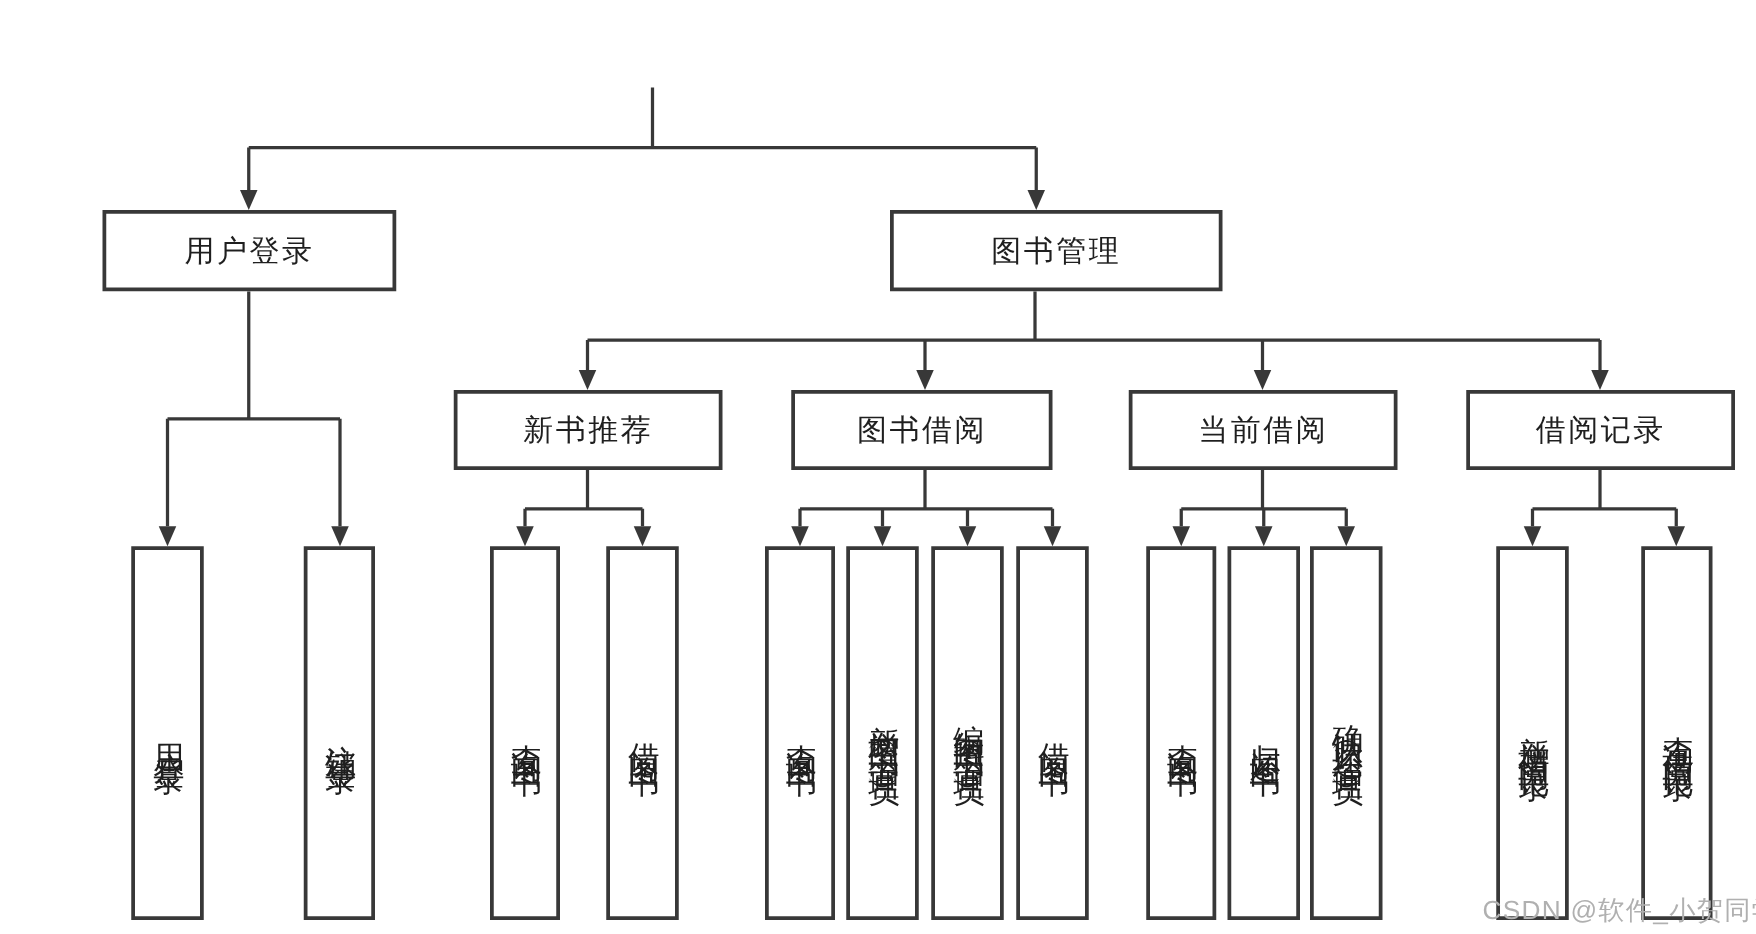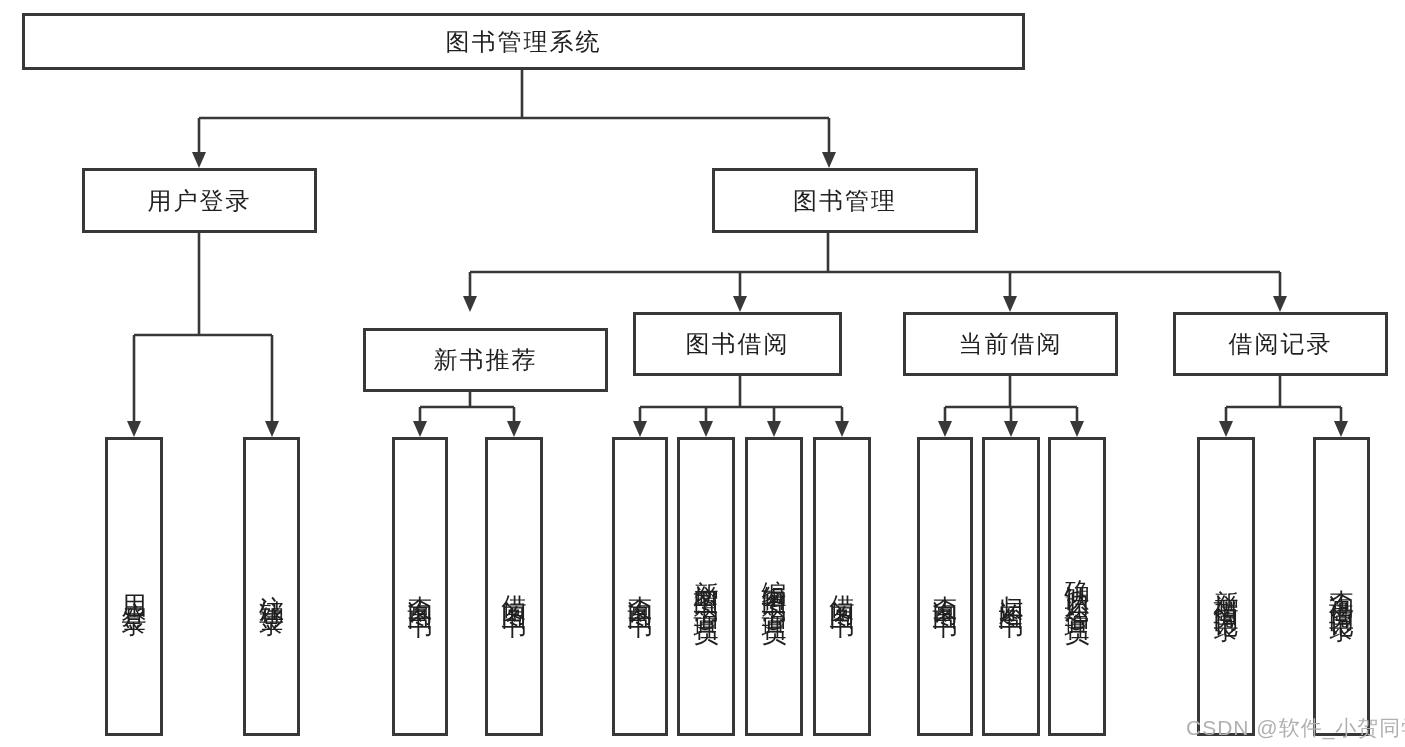--- a/index.html
+++ b/index.html
@@ -83,32 +83,29 @@
     <path class="c-line" d="M1010 376 V407 M945 407 H1077 M945 407 V421 M1011 407 V421 M1077 407 V421"></path>
     <polygon class="c-arrow" points="938,421 952,421 945,437"></polygon>
     <polygon class="c-arrow" points="1004,421 1018,421 1011,437"></polygon>
     <polygon class="c-arrow" points="1070,421 1084,421 1077,437"></polygon>
 
     <path class="c-line" d="M1280 376 V407 M1226 407 H1341 M1226 407 V421 M1341 407 V421"></path>
     <polygon class="c-arrow" points="1219,421 1233,421 1226,437"></polygon>
     <polygon class="c-arrow" points="1334,421 1348,421 1341,437"></polygon>
   </svg>
 
-  <div class="node h-node" style="left:22px; top:13px; width:1003px; height:57px;">
-    <span>图书管理系统</span>
-  </div>
 
   <div class="node h-node" style="left:82px; top:168px; width:235px; height:65px;">
     <span>用户登录</span>
   </div>
   <div class="node h-node" style="left:712px; top:168px; width:266px; height:65px;">
     <span>图书管理</span>
   </div>
 
-  <div class="node h-node" style="left:363px; top:328px; width:245px; height:64px;">
+  <div class="node h-node" style="left:363px; top:312px; width:215px; height:64px;">
     <span>新书推荐</span>
   </div>
   <div class="node h-node" style="left:633px; top:312px; width:209px; height:64px;">
     <span>图书借阅</span>
   </div>
   <div class="node h-node" style="left:903px; top:312px; width:215px; height:64px;">
     <span>当前借阅</span>
   </div>
   <div class="node h-node" style="left:1173px; top:312px; width:215px; height:64px;">
     <span>借阅记录</span>

